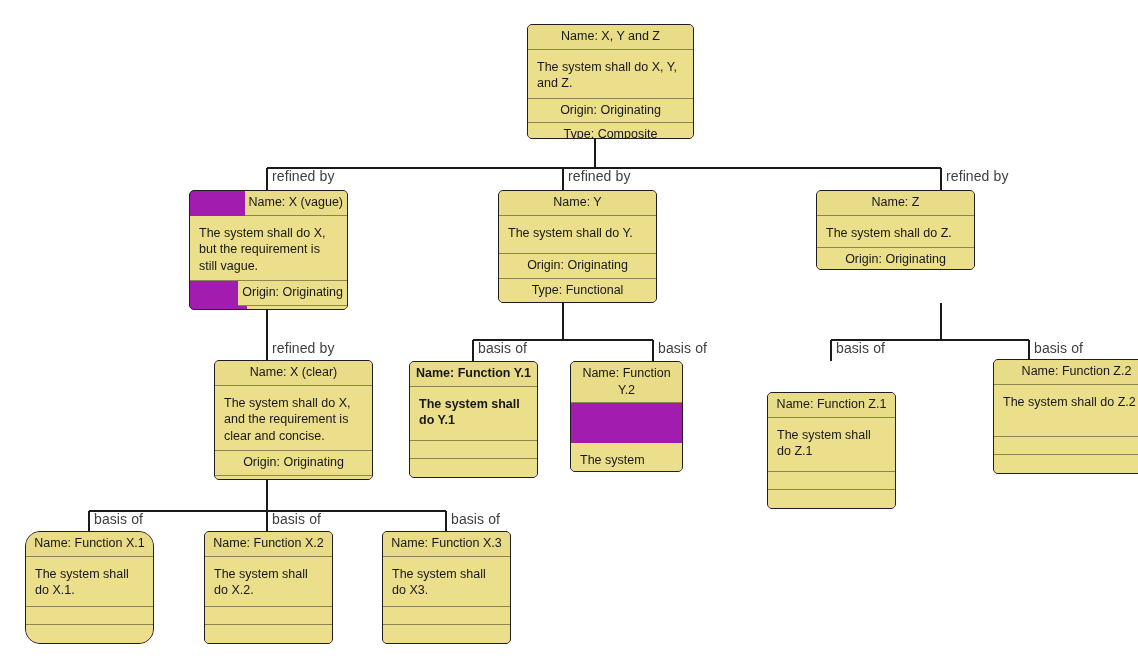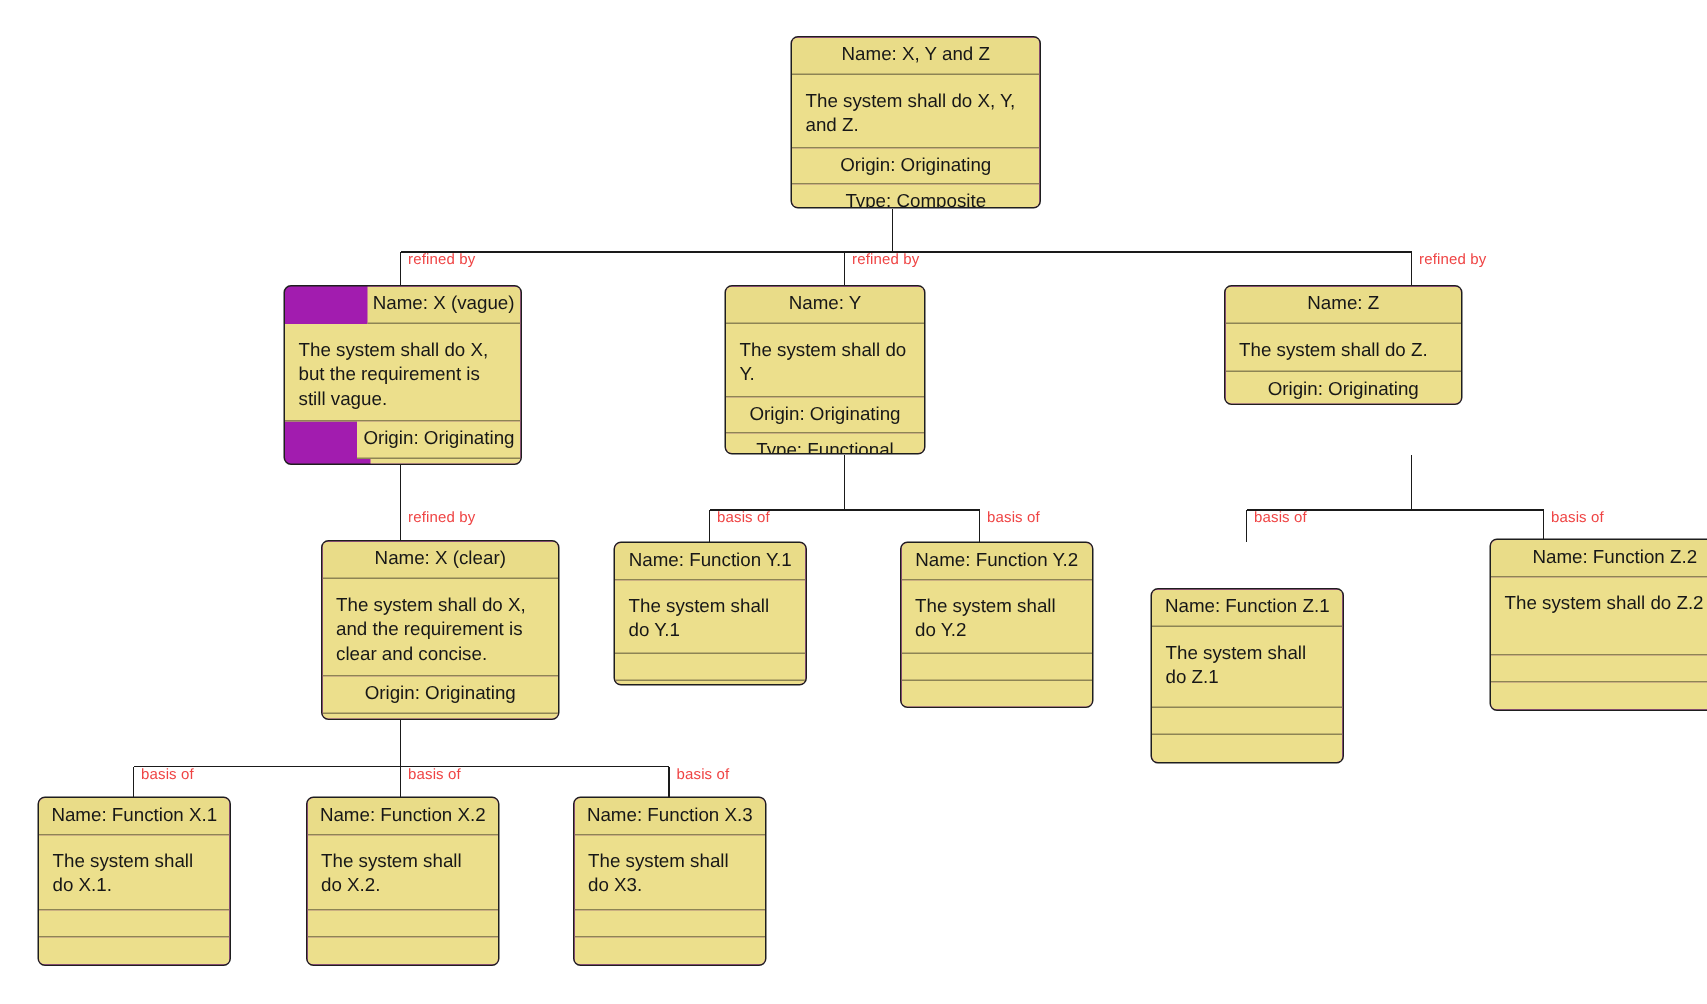--- a/index.html
+++ b/index.html
@@ -32,22 +32,22 @@
   #edges line, #edges polyline, #edges path {
     stroke: #1a1a1a;
     stroke-width: 1.2;
     fill: none;
     shape-rendering: crispEdges;
   }
 
   
   .edge-label {
     position: absolute;
-    font-size: 10px;
-    color: #ef4444;
+    font-size: 14px;
+    color: #404040;
     white-space: nowrap;
     line-height: 1;
     letter-spacing: 0.1px;
   }
 
   
   .node {
     position: absolute;
     box-sizing: border-box;
     background: #a21caf;
@@ -146,70 +146,70 @@
     <div class="row meta">Type: Composite</div>
   </div>
 
   <div class="node" style="left:189px; top:190px; width:159px; height:120px;align-items:flex-end;">
     <div class="row name">Name: X (vague)</div>
     <div class="row text">The system shall do X, but the requirement is still vague.</div>
     <div class="row meta">Origin: Originating</div>
     <div class="row meta">Type: Functional</div>
   </div>
 
-  <div class="node" style="left:483px; top:190px; width:134px; height:113px;">
+  <div class="node" style="left:498px; top:190px; width:159px; height:113px;">
     <div class="row name">Name: Y</div>
     <div class="row text">The system shall do Y.</div>
     <div class="row meta">Origin: Originating</div>
     <div class="row meta">Type: Functional</div>
   </div>
 
   <div class="node" style="left:816px; top:190px; width:159px; height:80px;">
     <div class="row name">Name: Z</div>
     <div class="row text">The system shall do Z.</div>
     <div class="row meta">Origin: Originating</div>
     <div class="row meta">Type: Functional</div>
   </div>
 
   <div class="node" style="left:189px; top:360px; width:159px; height:120px;margin-left:25px;">
     <div class="row name">Name: X (clear)</div>
     <div class="row text">The system shall do X, and the requirement is clear and concise.</div>
     <div class="row meta">Origin: Originating</div>
     <div class="row meta">Type: Functional</div>
   </div>
 
-  <div class="node" style="left:409px; top:361px; width:129px; height:96px;">
+  <div class="node" style="left:409px; top:361px; width:129px; height:117px;font-weight:bold;">
     <div class="row name">Name: Function Y.1</div>
     <div class="row text">The system shall do Y.1</div>
     <div class="row blank"></div>
     <div class="row blank"></div>
   </div>
 
-  <div class="node" style="left:600px; top:361px; width:129px; height:111px;">
+  <div class="node" style="left:570px; top:361px; width:113px; height:111px;gap:40px;">
     <div class="row name">Name: Function Y.2</div>
     <div class="row text">The system shall do Y.2</div>
     <div class="row blank"></div>
     <div class="row blank"></div>
   </div>
 
   <div class="node" style="left:767px; top:372px; width:129px; height:117px;margin-top:20px;">
     <div class="row name">Name: Function Z.1</div>
     <div class="row text">The system shall do Z.1</div>
     <div class="row blank"></div>
     <div class="row blank"></div>
   </div>
 
   <div class="node" style="left:945px; top:359px; width:167px; height:115px;margin-left:48px;">
     <div class="row name">Name: Function Z.2</div>
     <div class="row text">The system shall do Z.2</div>
     <div class="row blank"></div>
     <div class="row blank"></div>
   </div>
 
-  <div class="node" style="left:25px; top:531px; width:129px; height:113px;">
+  <div class="node" style="left:25px; top:531px; width:129px; height:113px;border-radius:15px;">
     <div class="row name">Name: Function X.1</div>
     <div class="row text">The system shall do X.1.</div>
     <div class="row blank"></div>
     <div class="row blank"></div>
   </div>
 
   <div class="node" style="left:204px; top:531px; width:129px; height:113px;">
     <div class="row name">Name: Function X.2</div>
     <div class="row text">The system shall do X.2.</div>
     <div class="row blank"></div>

